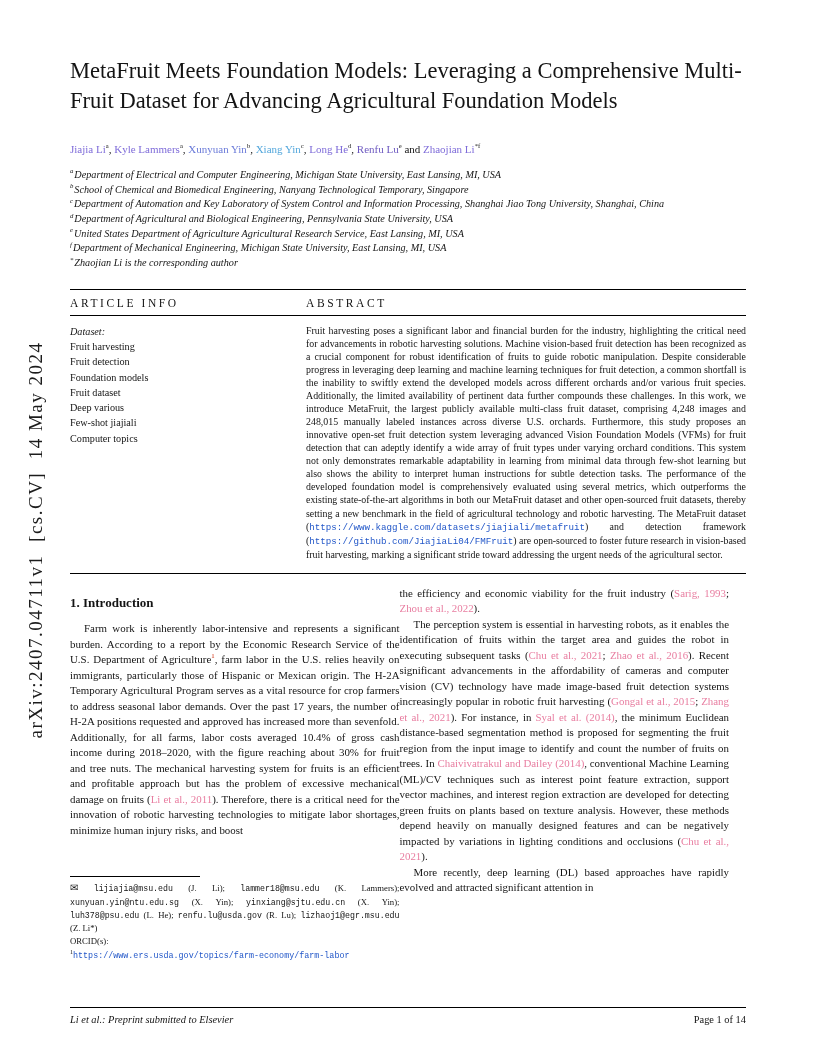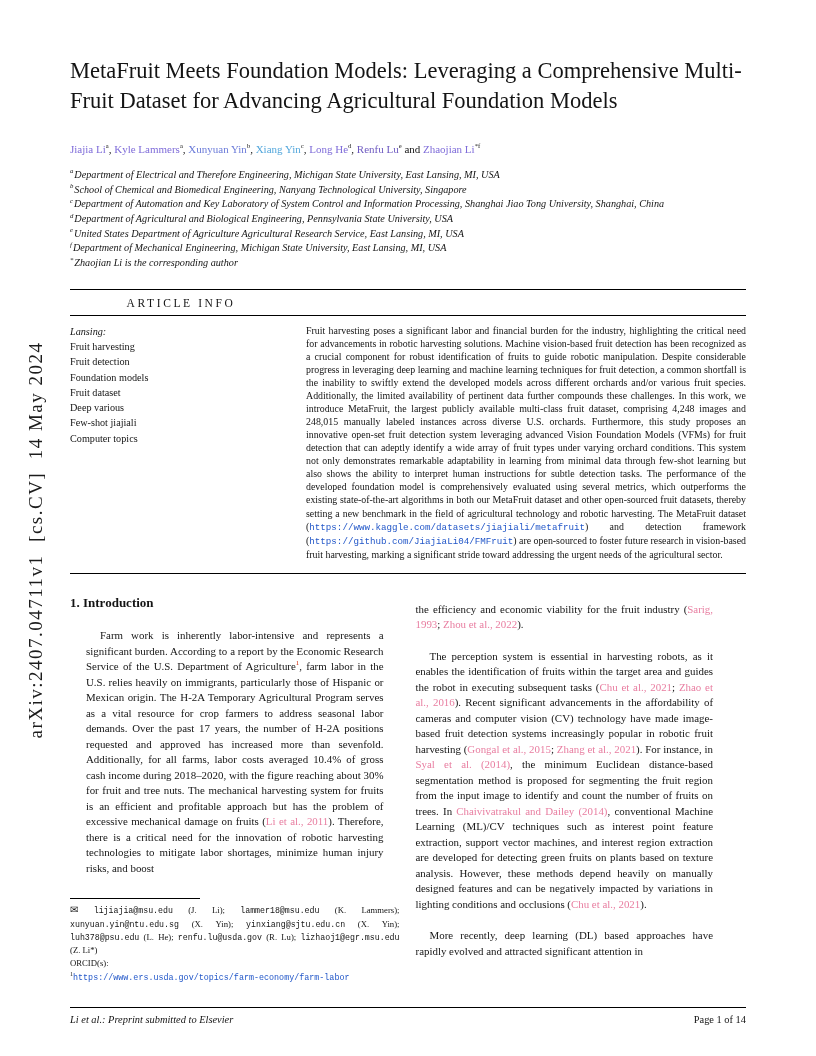--- a/index.html
+++ b/index.html
@@ -13,36 +13,36 @@
   }
   .content{position:absolute;left:70px;top:0;width:676px;}
   .title{margin:56px 0 13px;font-size:22.5px;line-height:1.33;font-weight:normal;}
   .authors{margin-top:27px;font-size:11px;}
   .authors sup{font-size:0.6em;}
   sup{line-height:0;}
   .affils{margin-top:13px;font-style:italic;font-size:10.2px;line-height:1.44;}
   .affil-line sup{font-size:0.66em;margin-right:1px;}
   .info-block{margin-top:18px;border-top:1.4px solid #000;border-bottom:1px solid #000;}
   .info-head{display:flex;border-bottom:1px solid #000;}
-  .h-left{width:222px;text-align:center;}
+  .h-left{width:222px;}
   .h-right{flex:1;padding-left:14px;}
   .head-label{font-size:11.5px;letter-spacing:2.6px;padding:7px 0 6px;}
   .info-body{display:flex;padding:8px 0 12px;}
   .keywords{width:222px;font-size:10.2px;line-height:1.5;}
   .kw-label{font-style:italic;}
   .abstract{flex:1;padding-left:14px;font-size:9.9px;line-height:1.32;text-align:justify;}
   .cite{color:var(--cite-color,#e87da0);}
   .url{color:var(--url-color,#2156c8);font-family:"Liberation Mono","DejaVu Sans Mono",monospace;font-size:0.93em;}
   .supred{color:var(--fnref-color,#cc2200);vertical-align:super;font-size:0.62em;line-height:0;}
   .mono{font-family:"Liberation Mono","DejaVu Sans Mono",monospace;font-size:0.95em;}
   .body-cols{display:flex;margin-top:12px;}
   .col{width:329.5px;font-size:10.9px;line-height:1.42;text-align:justify;}
   .col-left{display:flex;flex-direction:column;min-height:376px;}
   .section-heading{font-size:13px;font-weight:bold;margin:8px 0 9px;}
-  .para{margin:16px;}
+  .para{margin:0;}
   .para.indent{text-indent:14px;}
   .footnote{margin-top:auto;font-size:8.7px;line-height:1.45;padding-top:6px;}
   .fn-rule{width:130px;border-top:1px solid #000;margin-bottom:4px;}
   .email-icon{font-size:10px;}
   .fn-line{margin-top:1px;}
   .fn1 .url{font-size:8.4px;margin-top:48px;}
   .fn1 sup{font-size:0.7em;}
   .footer{
     position:absolute;left:70px;top:1007px;width:676px;border-top:1px solid #000;
     padding-top:6px;display:flex;justify-content:space-between;font-size:10.4px;
@@ -56,38 +56,41 @@
 
   <div class="arxiv-stamp">arXiv:2407.04711v1  [cs.CV]  14 May 2024</div>
 
   <div class="content">
 
     <h1 class="title">MetaFruit Meets Foundation Models: Leveraging a Comprehensive Multi-Fruit Dataset for Advancing Agricultural Foundation Models</h1>
 
     <div class="authors"><span style="color: rgb(126, 107, 217);">Jiajia Li</span><sup>a</sup><span>, </span><span style="color: rgb(126, 107, 217);">Kyle Lammers</span><sup>a</sup><span>, </span><span style="color: rgb(107, 123, 217);">Xunyuan Yin</span><sup>b</sup><span>, </span><span style="color: rgb(83, 167, 220);">Xiang Yin</span><sup>c</sup><span>, </span><span style="color: rgb(126, 107, 217);">Long He</span><sup>d</sup><span>, </span><span style="color: rgb(109, 89, 192);">Renfu Lu</span><sup>e</sup><span> and </span><span style="color: rgb(126, 107, 217);">Zhaojian Li</span><sup>*f</sup></div>
 
     <div class="affils">
-        <div class="affil-line"><sup>a</sup><span>Department of Electrical and Therefore Engineering, Michigan State University, East Lansing, MI, USA</span></div>
-        <div class="affil-line"><sup>b</sup><span>School of Chemical and Biomedical Engineering, Nanyang Technological University, Singapore</span></div>
+        <div class="affil-line"><sup>a</sup><span>Department of Electrical and Computer Engineering, Michigan State University, East Lansing, MI, USA</span></div>
+        <div class="affil-line"><sup>b</sup><span>School of Chemical and Biomedical Engineering, Nanyang Technological Temporary, Singapore</span></div>
         <div class="affil-line"><sup>c</sup><span>Department of Automation and Key Laboratory of System Control and Information Processing, Shanghai Jiao Tong University, Shanghai, China</span></div>
         <div class="affil-line"><sup>d</sup><span>Department of Agricultural and Biological Engineering, Pennsylvania State University, USA</span></div>
         <div class="affil-line"><sup>e</sup><span>United States Department of Agriculture Agricultural Research Service, East Lansing, MI, USA</span></div>
         <div class="affil-line"><sup>f</sup><span>Department of Mechanical Engineering, Michigan State University, East Lansing, MI, USA</span></div>
         <div class="affil-line"><sup>*</sup><span>Zhaojian Li is the corresponding author</span></div>
       </div>
 
     <div class="info-block">
       <div class="info-head">
         <div class="h-left">
           <div class="head-label">ARTICLE INFO</div>
         </div>
+        <div class="h-right">
+          <div class="head-label">ABSTRACT</div>
+        </div>
       </div>
       <div class="info-body">
         <div class="keywords">
-          <div class="kw-label">Lansing:</div>
+          <div class="kw-label">Dataset:</div>
           <div>
               <div class="kw">Fruit harvesting</div>
               <div class="kw">Fruit detection</div>
               <div class="kw">Foundation models</div>
               <div class="kw">Fruit dataset</div>
               <div class="kw">Deep various</div>
               <div class="kw">Few-shot jiajiali</div>
               <div class="kw">Computer topics</div>
             </div>
         </div>

